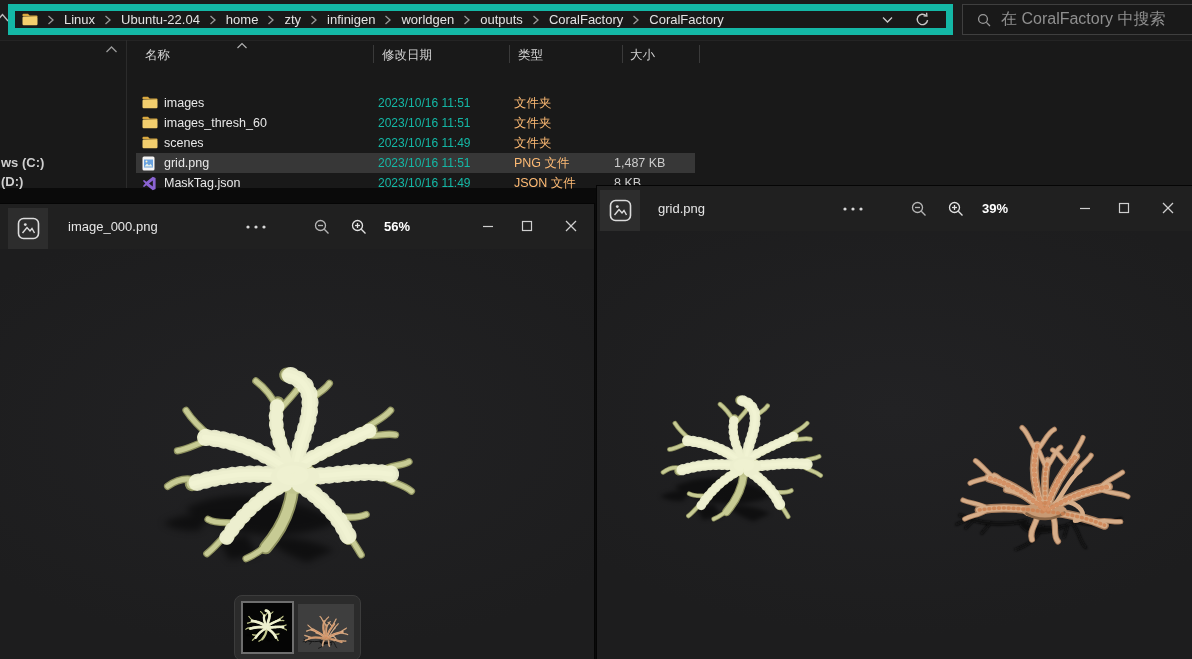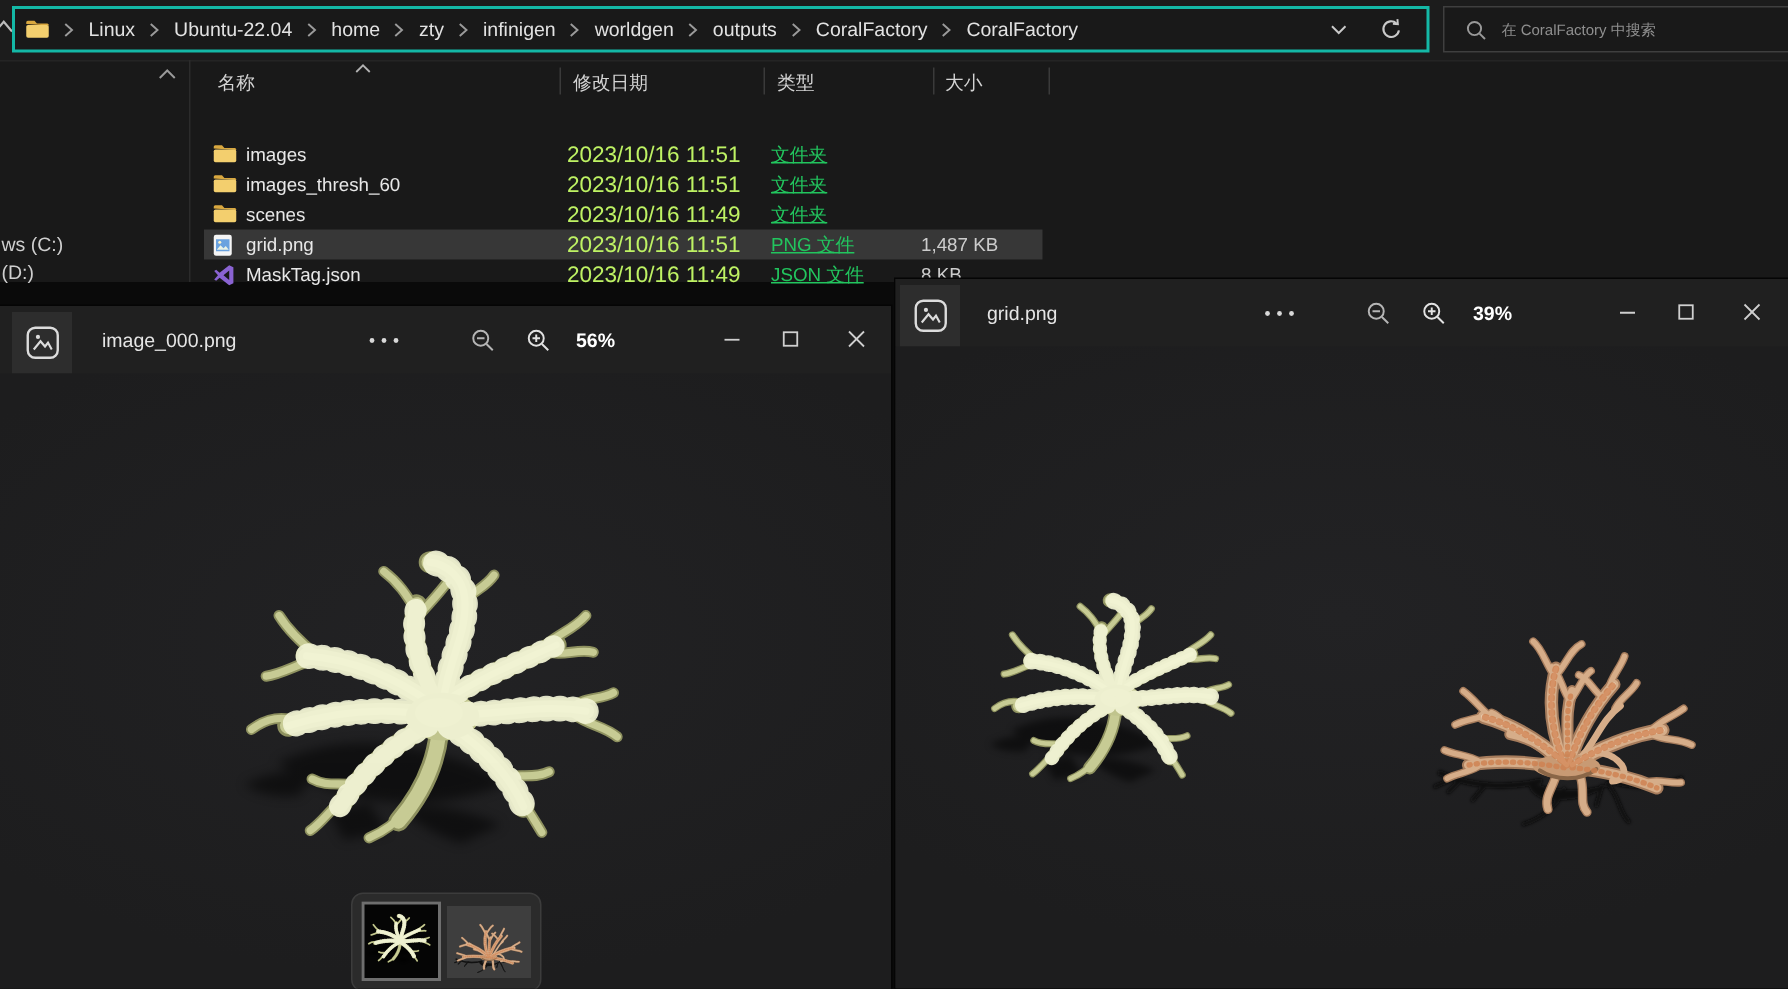--- a/index.html
+++ b/index.html
@@ -2,38 +2,38 @@
 <html><head>
 <meta charset="utf-8">
 <style>
   html,body{margin:0;padding:0;}
   body{width:1192px;height:659px;position:relative;overflow:hidden;background:#0a0a0a;
        font-family:"Liberation Sans","DejaVu Sans",sans-serif;-webkit-font-smoothing:antialiased;}
   .abs{position:absolute;}
   
   .explorer{left:0;top:0;width:1192px;height:188px;background:#191919;}
   .addrbar{left:0;top:0;width:1192px;height:40px;background:#1c1c1c;border-bottom:1px solid #242424;}
-  .crumbbox{left:8px;top:4px;width:945px;height:31px;background:#191919;border:2px solid #14b8a6;
+  .crumbbox{left:8px;top:4px;width:945px;height:31px;background:#191919;border:7px solid #14b8a6;
             display:flex;align-items:center;box-sizing:border-box;padding-left:7px;}
   .crumb{color:#e2e2e2;font-size:13px;padding:0 4px;white-space:nowrap;}
   .csep{display:flex;align-items:center;padding:0 5px;}
   .crumb-right{margin-left:auto;display:flex;align-items:center;gap:22px;padding-right:16px;}
   .searchbox{left:962px;top:4px;width:236px;height:31px;background:#191919;border:1px solid #3f3f3f;
              box-sizing:border-box;display:flex;align-items:center;gap:10px;padding-left:14px;}
-  .searchph{color:#8f8f8f;font-size:10px;}
-  .navfrag{color:#cfcfcf;font-size:13px;}
+  .searchph{color:#8f8f8f;font-size:16px;}
+  .navfrag{color:#cfcfcf;font-size:13px;font-weight:bold;}
   .vdivider{left:126px;top:40px;width:1px;height:148px;background:#2b2b2b;}
   
   .colhead{color:#d4d4d4;font-size:12.5px;top:47px;}
   .colsep{top:45px;width:1px;height:18px;background:#3a3a3a;}
   .frow{left:136px;width:559px;height:20px;display:flex;align-items:center;margin-top:21px;}
   .frow.selected{background:#373737;}
   .fname{color:#e8e8e8;font-size:12.5px;position:absolute;left:28px;white-space:nowrap;}
-  .fdate{color:#bef264;font-size:15px;position:absolute;left:242px;white-space:nowrap;}
-  .ftype{color:#22c55e;font-size:12.5px;position:absolute;left:378px;white-space:nowrap;text-decoration:underline;}
+  .fdate{color:#14b8a6;font-size:12px;position:absolute;left:242px;white-space:nowrap;}
+  .ftype{color:#fdba74;font-size:12.5px;position:absolute;left:378px;white-space:nowrap;}
   .fsize{color:#cccccc;font-size:12.5px;position:absolute;left:478px;width:70px;}
   .ficon{position:absolute;left:6px;top:3px;}
   
   .viewer{background:#1e1e1f;outline:1px solid #050505;}
   .vtitle{left:0;top:0;width:100%;height:45px;background:#202020;}
   .vtab{left:8px;top:4px;width:40px;height:41px;background:#2d2d2d;display:flex;align-items:center;justify-content:center;}
   .vname{color:#e5e5e5;font-size:13px;top:15px;}
   .vpct{color:#ffffff;font-size:13px;top:15px;font-weight:bold;}
   .vbtn{width:30px;height:26px;top:9px;display:flex;align-items:center;justify-content:center;}
   .vcontent{left:0;top:45px;right:0;bottom:0;background:radial-gradient(ellipse 90% 70% at 50% 42%,#222224 0%,#1d1d1e 75%);}

